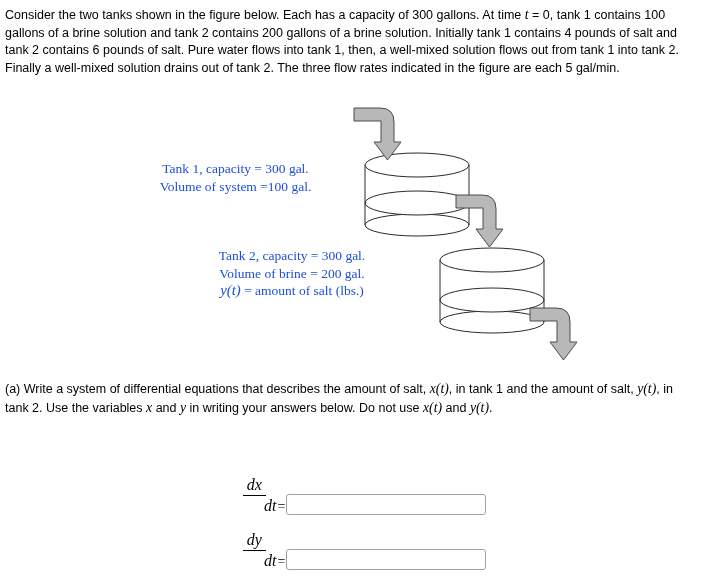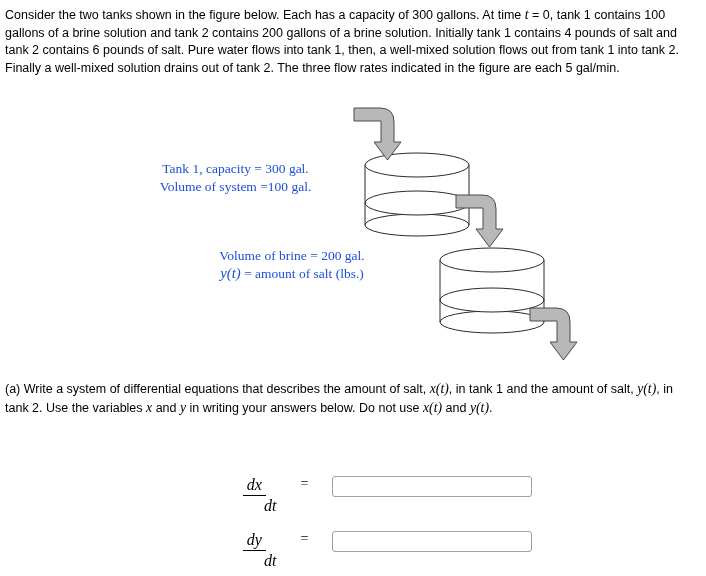--- a/index.html
+++ b/index.html
@@ -24,21 +24,21 @@
   .tank-label{
     position:absolute;
     font-family:"Liberation Serif", serif;
     font-size:13.5px;line-height:17.5px;
     text-align:center;color:#1d4ed8;
   }
   .tank1-label{left:133px;top:160px;width:205px;}
   .tank2-label{left:186px;top:247px;width:212px;}
   .eq-row{
     position:absolute;left:232px;
-    display:flex;align-items:flex-start;gap:24px;
+    display:flex;align-items:flex-end;gap:1px;
   }
   .eq1-row{top:476px;}
   .eq2-row{top:531px;}
   .frac{
     display:inline-flex;flex-direction:column;align-items:center;
     font-family:"Liberation Serif", serif;font-style:italic;
     font-size:16px;line-height:18px;
   }
   .frac .num{border-bottom:1px solid #000;padding:0 4px 1px;}
   .frac .den{padding-top:1px;margin-left:32px;}
@@ -82,20 +82,21 @@
     <use href="#elbow-arrow" transform="translate(456,95)" stroke="#4a4a4a" stroke-width="1" fill="#b8b8b8"></use>
     <use href="#elbow-arrow" transform="translate(530,208)" stroke="#4a4a4a" stroke-width="1" fill="#b8b8b8"></use>
   </svg>
 
   <div class="tank-label tank1-label">
     <div>Tank 1, capacity = 300 gal.</div>
     <div>Volume of system =100 gal.</div>
   </div>
 
   <div class="tank-label tank2-label">
+    <div>Tank 2, capacity = 300 gal.</div>
     <div>Volume of brine = 200 gal.</div>
     <div><span class="math">y(t)</span><span> = amount of salt (lbs.)</span></div>
   </div>
 
   <div class="part-a"><span>(a) Write a system of differential equations that describes the amount of salt, </span><span class="math">x(t)</span><span>, in tank 1 and the amount of salt, </span><span class="math">y(t)</span><span>, in tank 2. Use the variables </span><span class="math">x</span><span> and </span><span class="math">y</span><span> in writing your answers below. Do not use </span><span class="math">x(t)</span><span> and </span><span class="math">y(t)</span><span>.</span></div>
 
   <div class="eq-row eq1-row">
     <span class="frac">
       <span class="num">dx</span>
       <span class="den">dt</span>

